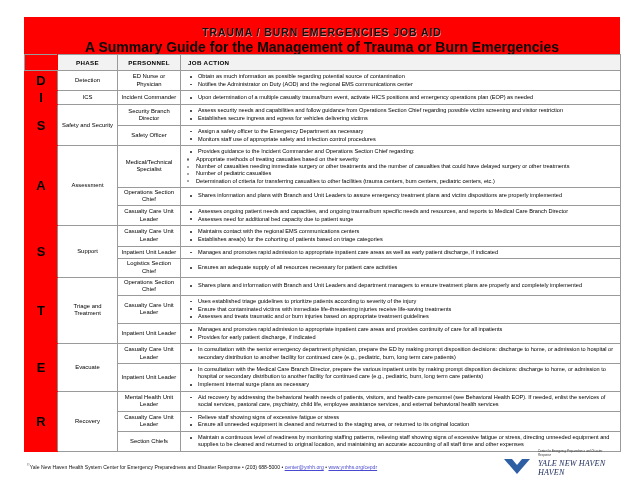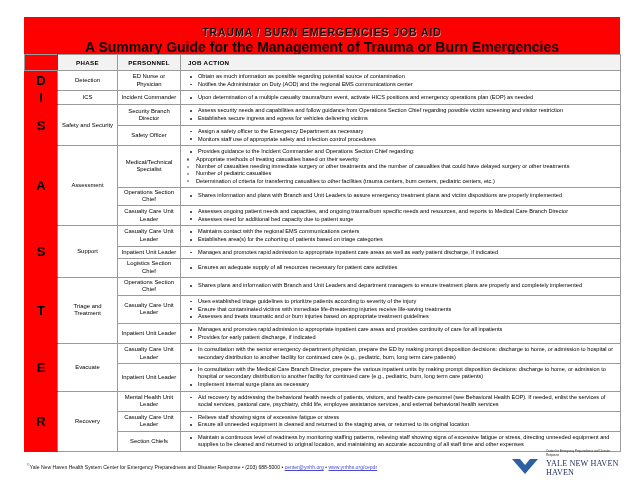--- a/index.html
+++ b/index.html
@@ -185,24 +185,25 @@
     vertical-align: super;
   }
   .footer-link {
     color: #4a4ad0;
     text-decoration: underline;
   }
   .sep-dot { color: #222; }
 
   .logo {
     position: absolute;
-    right: 0px;
+    right: 8px;
     top: -8px;
     width: 126px;
     height: 36px;
+    font-style: italic;
   }
   .logo-mark {
     position: absolute;
     left: 18px;
     top: 12px;
     width: 26px;
     height: 15px;
   }
   .logo-mark svg { display: block; }
   .logo-cepdr {

